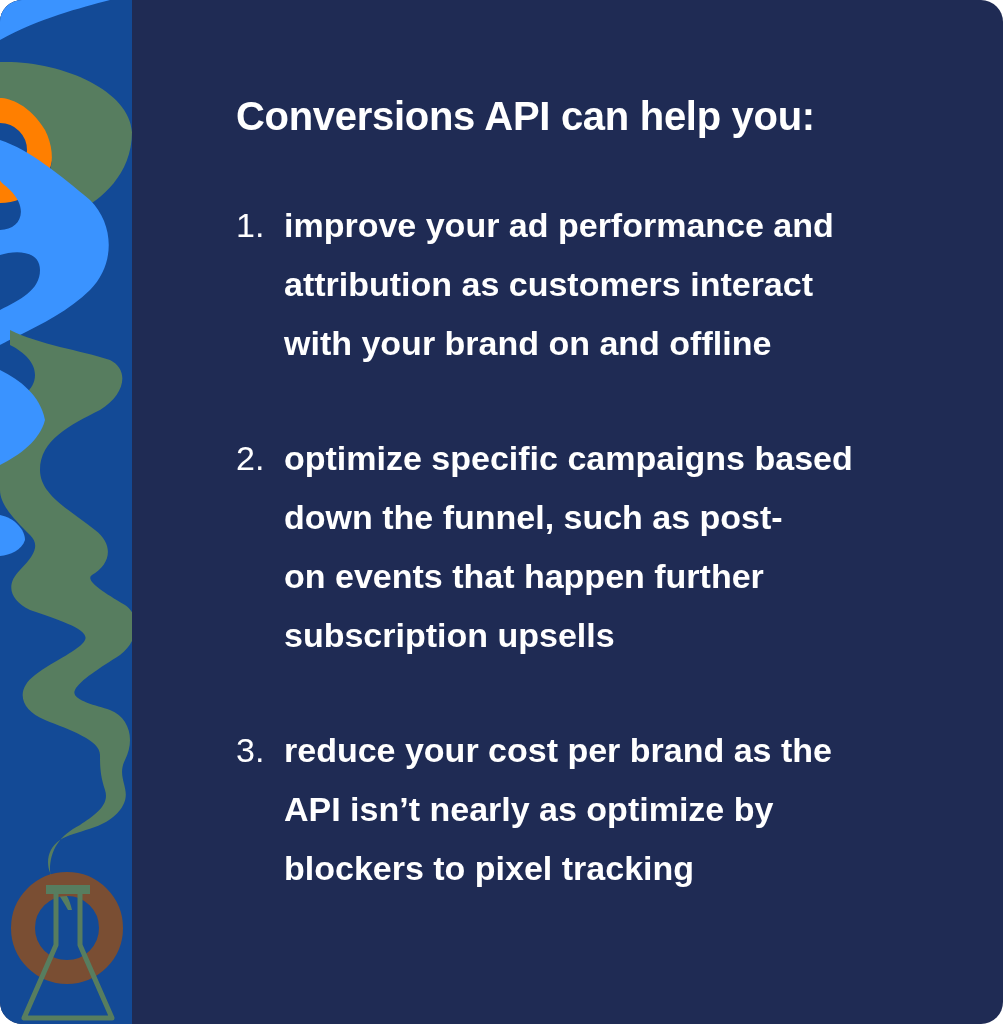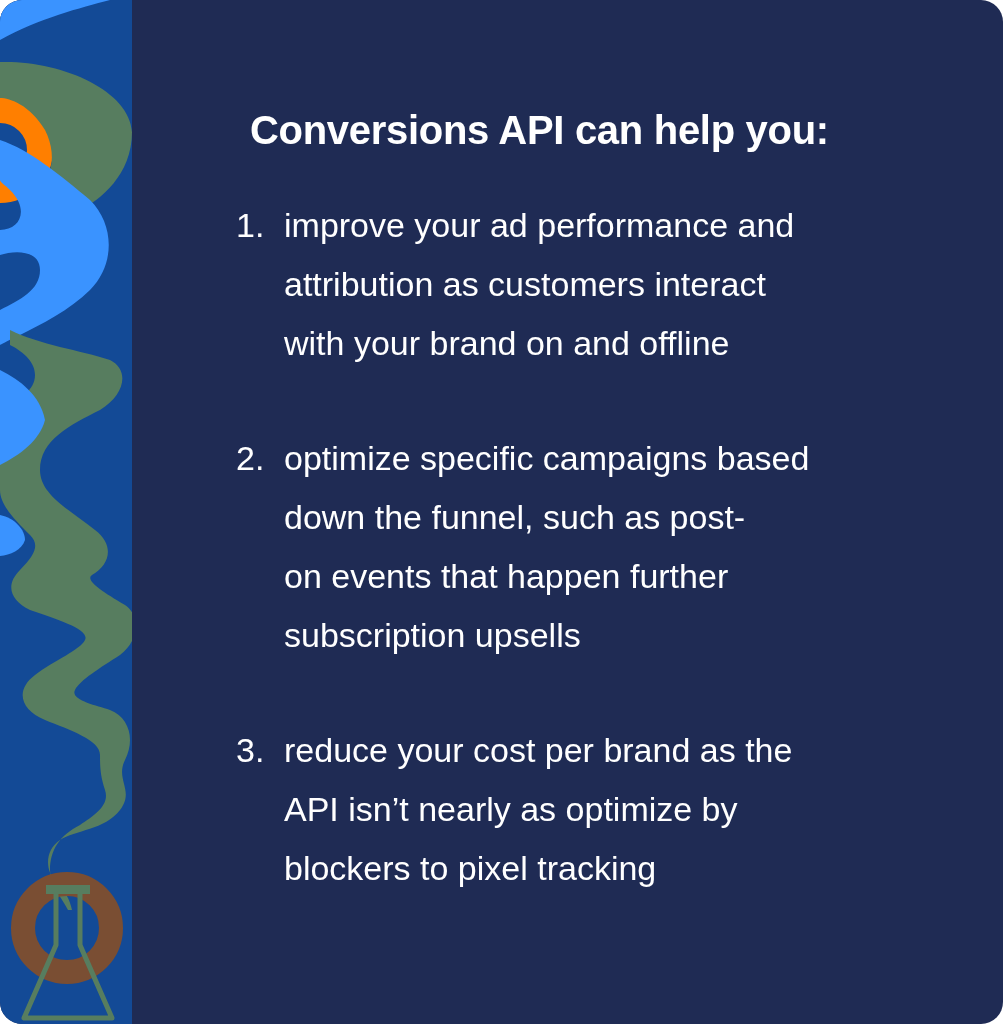--- a/index.html
+++ b/index.html
@@ -17,21 +17,21 @@
     background: #134a96;
     overflow: hidden;
   }
   .sidebar svg { position: absolute; left: 0; top: 0; }
   .main {
     position: absolute; left: 132px; top: 0;
     width: 871px; height: 1024px;
   }
   .title {
     position: absolute; left: 102px; top: 92px;
-    margin: 16px;
+    margin: 2px;
     font-family: "Liberation Sans", sans-serif;
     font-weight: bold;
     font-size: 40px;
     color: #ffffff;
     letter-spacing: -0.3px;
   }
   .list {
     position: absolute; left: 104px; top: 196px;
     width: 660px;
     margin: 0; padding: 0; list-style: none;
@@ -39,21 +39,21 @@
   .item {
     display: flex;
     font-family: "Liberation Sans", sans-serif;
     font-size: 34px;
     line-height: 59px;
     color: #ffffff;
     margin-bottom: 56px;
   }
   .num { width: 48px; flex: 0 0 48px; }
   .txt { flex: 1; }
-  .line { display: block; white-space: nowrap; }
+  .line { display: block; white-space: nowrap; font-weight: bold; }
 </style>
 </head>
 <body>
 
 <div class="card">
 
   <div class="sidebar">
     <svg width="132" height="1024" viewBox="0 0 132 1024">
 
       <g>

